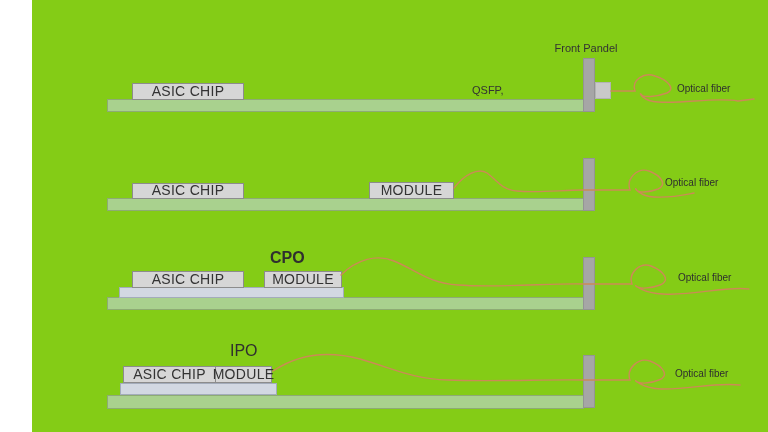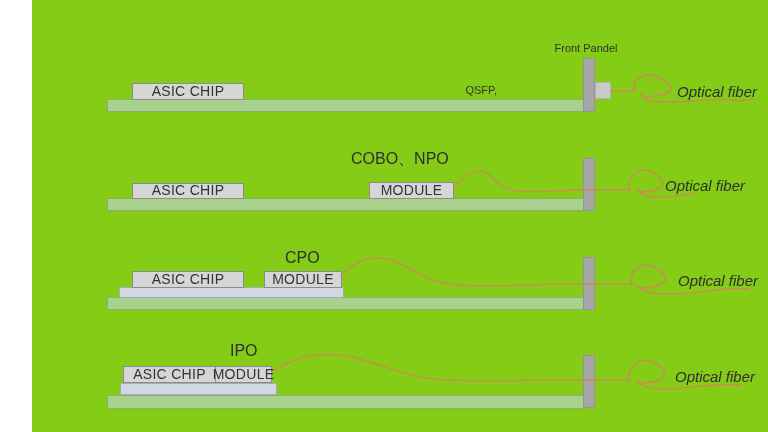--- a/index.html
+++ b/index.html
@@ -12,63 +12,62 @@
   .block{
     background:#d6d6d6;border:1px solid #8c8c8c;
     display:flex;align-items:flex-end;justify-content:center;
     font-size:14px;color:#333;white-space:nowrap;letter-spacing:.3px;
   }
   .panel{background:#a6a6a6;border:1px solid #949494;}
   .substrate{background:#d2d8e2;border:1px solid #a3acbb;}
   .connector{background:#c9c9c9;border:1px solid #b3b3b3;}
   .title{font-size:16px;color:#2f2f2f;white-space:nowrap;}
   .small-label{font-size:11px;color:#333;white-space:nowrap;}
-  .fiber-label{font-size:15px;color:#2f2f2f;white-space:nowrap;font-style:italic;}
+  .fiber-label{font-size:10px;color:#2f2f2f;white-space:nowrap;}
   svg.fibers{position:absolute;left:0;top:0;pointer-events:none;}
   svg.fibers path{fill:none;stroke:#cc8a57;stroke-width:1.4;stroke-linecap:round;}
 </style>
 </head>
 <body>
 
 <div id="canvas">
 
   <div class="abs small-label" style="left:516px;top:42px;width:76px;text-align:center;">Front Pandel</div>
 
   <div class="abs board" style="left:75px;top:99px;width:477px;height:13px;"></div>
 
   <div class="abs block" style="left:100px;top:83px;width:112px;height:17px;">
     <span>ASIC CHIP</span>
   </div>
 
-  <div class="abs small-label" style="left:425px;top:84px;width:40px;text-align:right;">QSFP,</div>
+  <div class="abs small-label" style="left:440px;top:84px;width:40px;">QSFP,</div>
 
 
   <div class="abs connector" style="left:563px;top:82px;width:16px;height:17px;"></div>
 
   <div class="abs panel" style="left:551px;top:58px;width:12px;height:54px;"></div>
 
   <div class="abs fiber-label" style="left:645px;top:83px;">Optical fiber</div>
 
-  <div class="abs title" style="left:319px;top:149px;">COBO、NPO</div>
 
   <div class="abs board" style="left:75px;top:198px;width:477px;height:13px;"></div>
 
   <div class="abs block" style="left:100px;top:183px;width:112px;height:16px;">
     <span>ASIC CHIP</span>
   </div>
 
   <div class="abs block" style="left:337px;top:182px;width:85px;height:17px;">
     <span>MODULE</span>
   </div>
 
   <div class="abs panel" style="left:551px;top:158px;width:12px;height:53px;"></div>
 
   <div class="abs fiber-label" style="left:633px;top:177px;">Optical fiber</div>
 
-  <div class="abs title" style="left:253px;top:249px;">CPO</div>
+  <div class="abs title" style="left:238px;top:249px;font-weight:bold;">CPO</div>
 
   <div class="abs board" style="left:75px;top:297px;width:477px;height:13px;"></div>
 
   <div class="abs substrate" style="left:87px;top:287px;width:225px;height:11px;"></div>
 
   <div class="abs block" style="left:100px;top:271px;width:112px;height:17px;">
     <span>ASIC CHIP</span>
   </div>
 
   <div class="abs block" style="left:232px;top:271px;width:78px;height:17px;">

